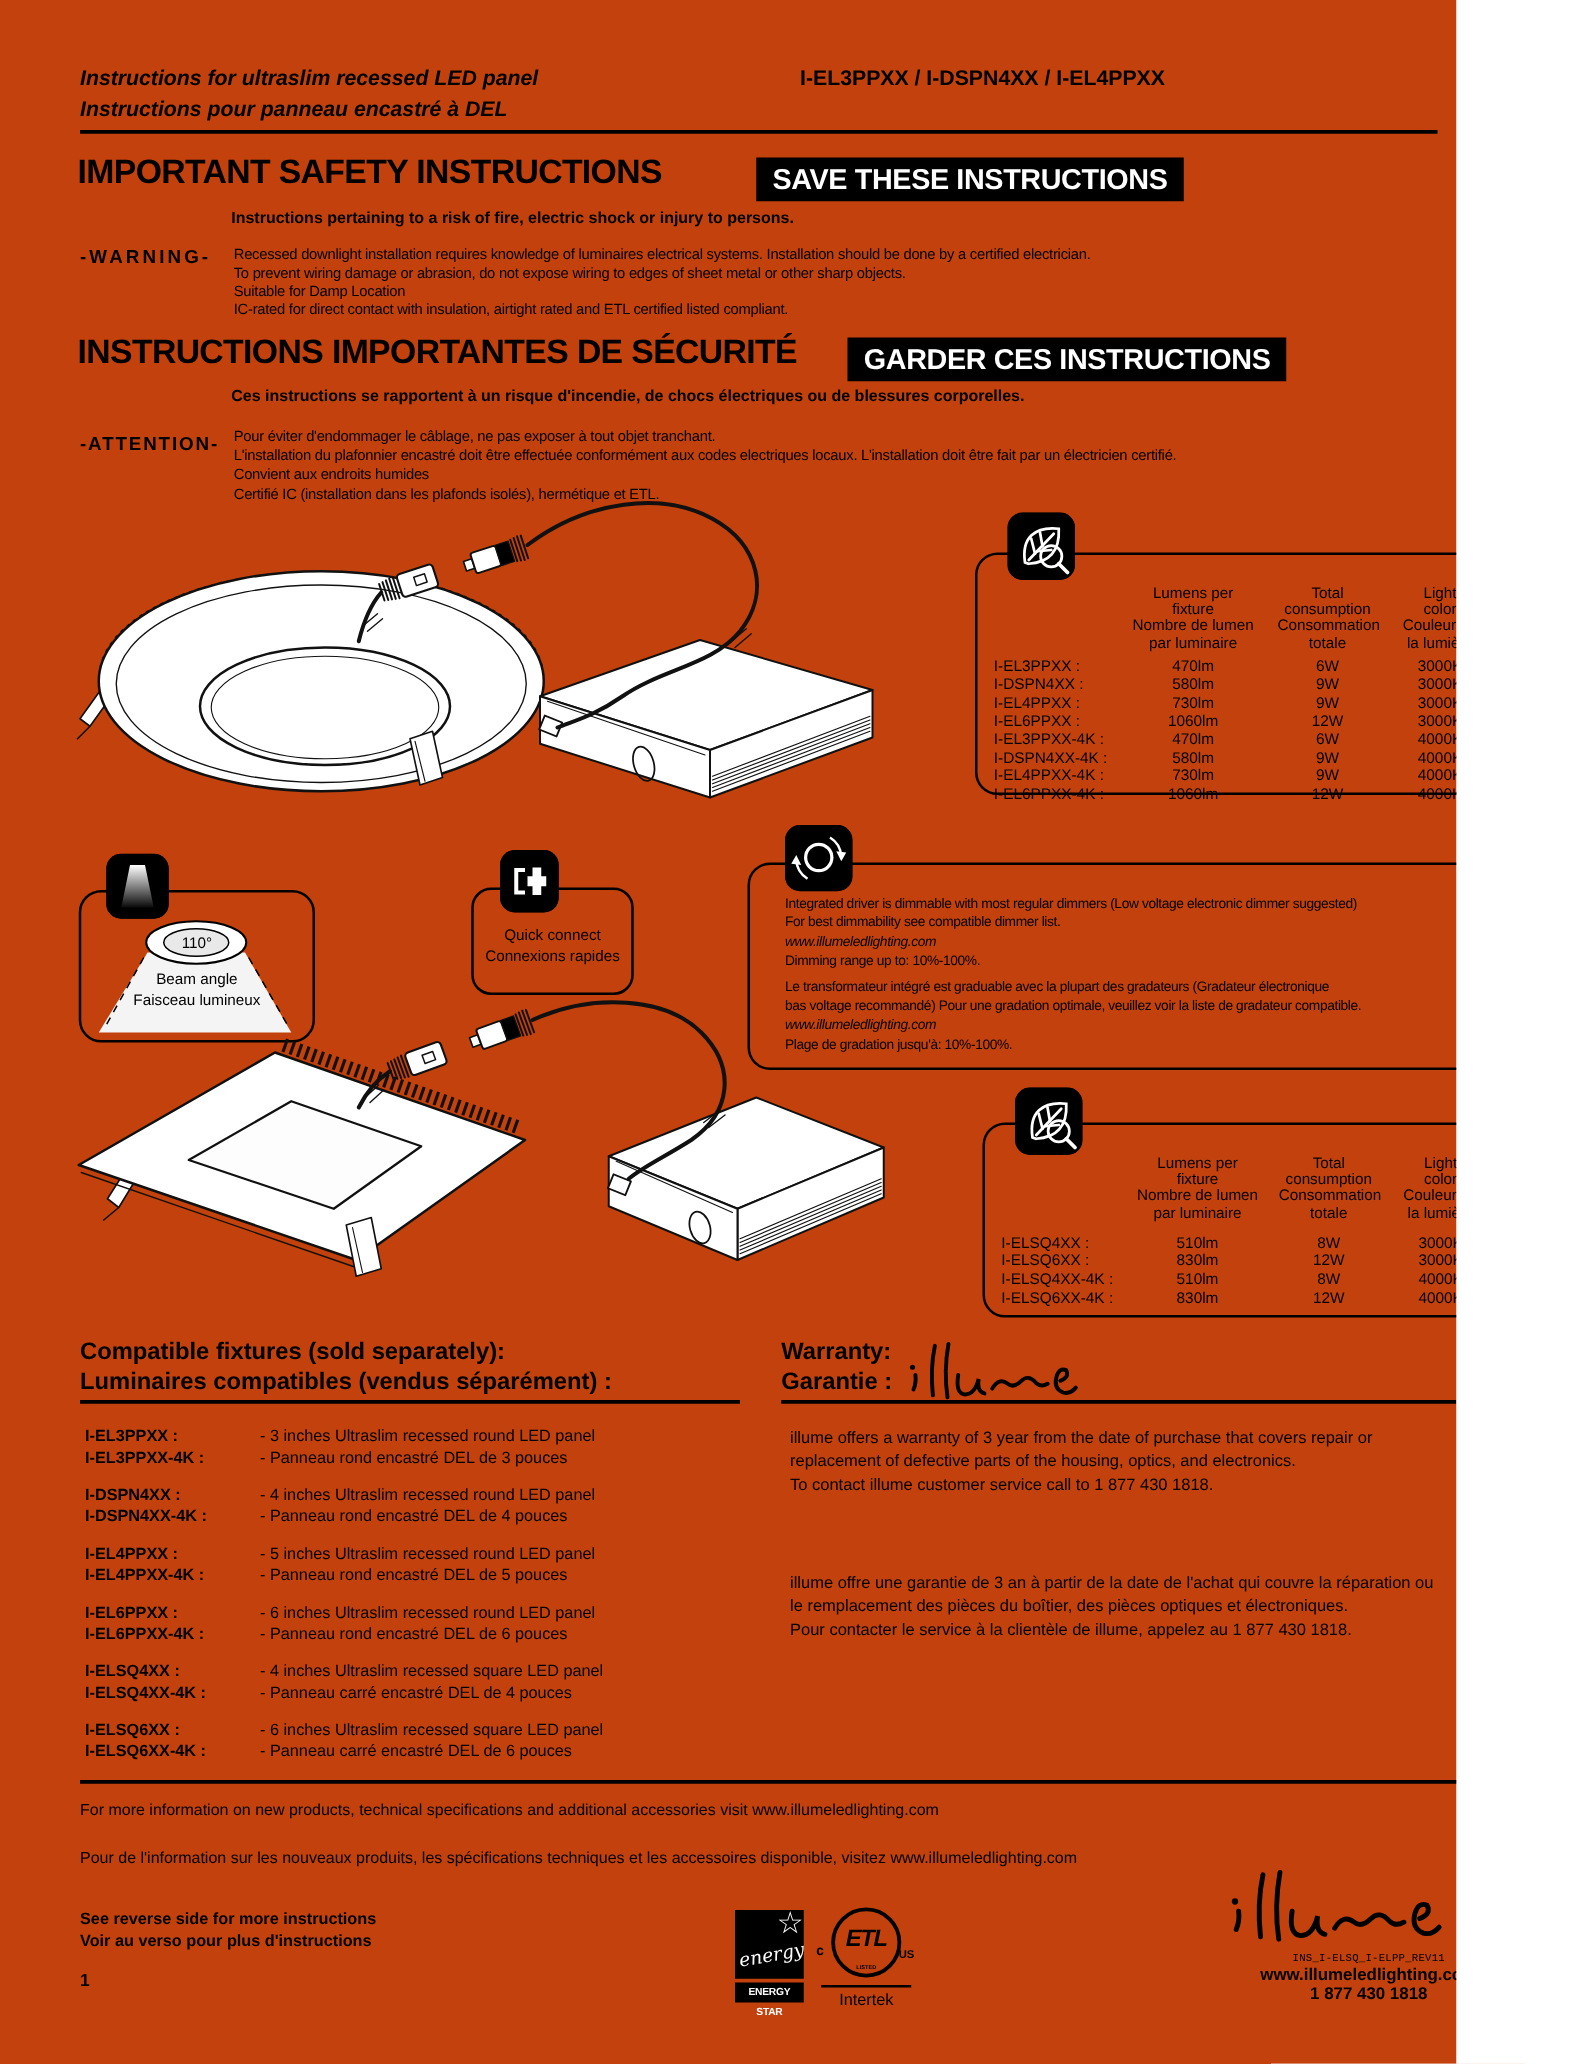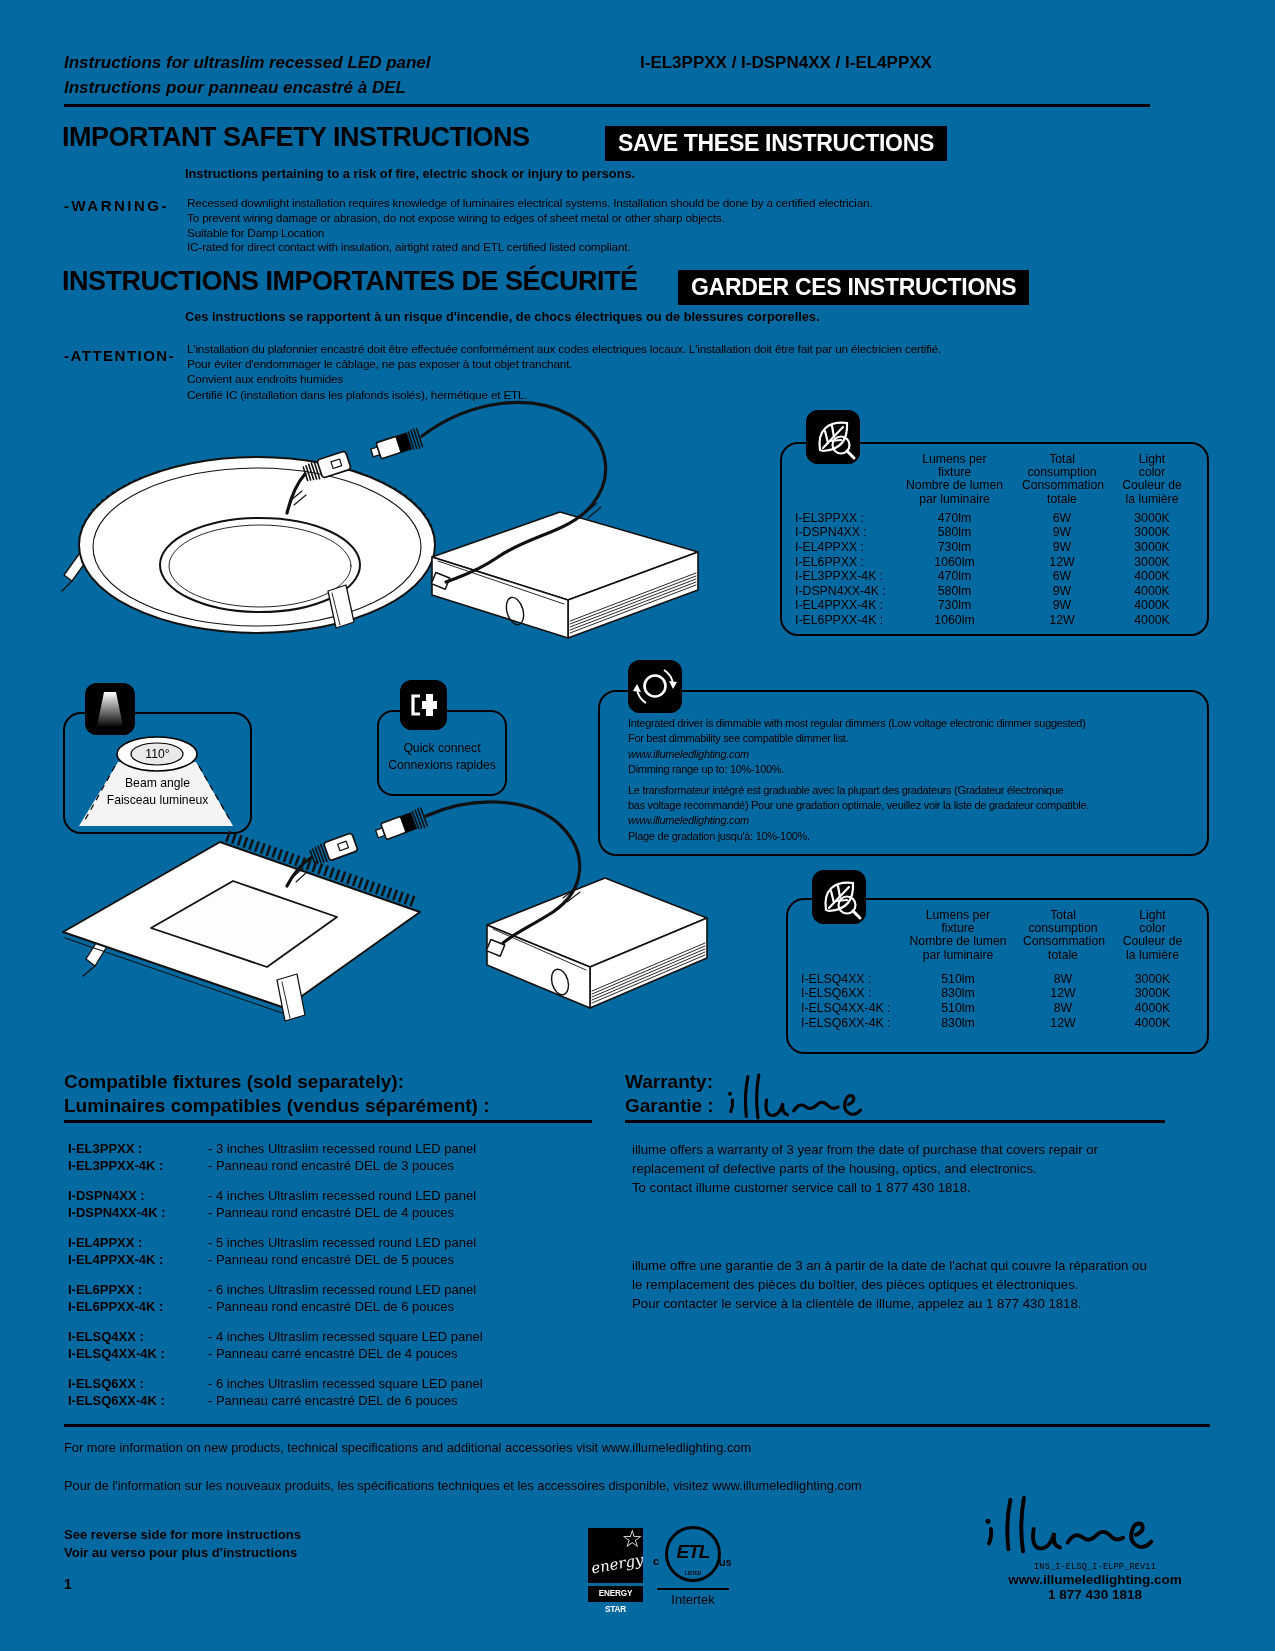--- a/index.html
+++ b/index.html
@@ -1,16 +1,16 @@
 <!DOCTYPE html>
 <html><head>
 <meta charset="utf-8">
 <style>
   html,body{margin:0;padding:0;background:#fff;}
-  .page{position:relative;width:1275px;height:1651px;background:#0369a1;color:#000;
+  .page{position:relative;width:1165px;height:1651px;background:#c2410c;color:#000;
         font-family:"Liberation Sans","DejaVu Sans",sans-serif;overflow:hidden;}
   .abs{position:absolute;}
   .i{font-style:italic;}
   .pre{white-space:pre-line;}
   
   .hdr-left{left:64px;top:50px;font-size:17px;font-weight:bold;font-style:italic;line-height:25px;}
   .hdr-right{left:640px;top:50px;width:510px;text-align:left;font-size:17px;font-weight:bold;line-height:25px;}
   .rule1{left:64px;top:104px;width:1086px;height:3px;background:#000;}
   
   .h-en{left:62px;top:122px;font-size:27px;font-weight:bold;letter-spacing:-0.5px;}
@@ -33,21 +33,21 @@
   .box{position:absolute;border:2.2px solid #000;border-radius:18px;background:transparent;}
   .iconbadge{position:absolute;background:#000;border-radius:12px;}
   
   .round-box{left:780px;top:442px;width:425px;height:190px;}
   .leaf1{left:806px;top:410px;}
   .square-box{left:786px;top:898px;width:419px;height:152px;}
   .leaf2{left:812px;top:870px;}
   .spec-head,.spec-rows{display:grid;}
   .round-grid{grid-template-columns:105px 135px 80px 100px;}
   .square-grid{grid-template-columns:105px 130px 80px 99px;}
-  .spec-head{padding-top:9px;}
+  .spec-head{padding-top:24px;}
   .spec-head div{font-size:12.2px;line-height:13.2px;text-align:center;}
   .spec-rows{margin-top:5px;}
   .spec-rows div{font-size:12.3px;line-height:14.6px;text-align:center;}
   .spec-rows .cm{text-align:left;padding-left:13px;}
   .square-box .spec-rows{margin-top:10px;}
   
   .beam-box{left:63px;top:712px;width:185px;height:118px;}
   .beam-icon{left:85px;top:683px;}
   .beam-txt{position:absolute;left:0;right:0;text-align:center;font-size:12.2px;}
   .qc-box{left:377px;top:710px;width:126px;height:82px;border-radius:16px;}
@@ -127,22 +127,22 @@
     <div>To prevent wiring damage or abrasion, do not expose wiring to edges of sheet metal or other sharp objects.</div>
     <div>Suitable for Damp Location</div>
     <div>IC-rated for direct contact with insulation, airtight rated and ETL certified listed compliant.</div>
   </div>
 
   <div class="abs h-fr">INSTRUCTIONS IMPORTANTES DE SÉCURITÉ</div>
   <div class="abs badge badge-fr">GARDER CES INSTRUCTIONS</div>
   <div class="abs intro intro-fr">Ces instructions se rapportent à un risque d'incendie, de chocs électriques ou de blessures corporelles.</div>
   <div class="abs warnlbl att-label">-ATTENTION-</div>
   <div class="abs smalllines att-lines">
+    <div>Pour éviter d'endommager le câblage, ne pas exposer à tout objet tranchant.</div>
     <div>L'installation du plafonnier encastré doit être effectuée conformément aux codes electriques locaux. L'installation doit être fait par un électricien certifié.</div>
-    <div>Pour éviter d'endommager le câblage, ne pas exposer à tout objet tranchant.</div>
     <div>Convient aux endroits humides</div>
     <div>Certifié IC (installation dans les plafonds isolés), hermétique et ETL.</div>
   </div>
 
   <svg class="abs" style="left:60px;top:385px;" width="690" height="275" viewBox="0 0 690 275">
     <g stroke="#111" fill="none" stroke-width="1.6" stroke-linejoin="round" stroke-linecap="round">
 
       <path d="M 45 150 L 12 196 L 4 190 L 37 144 Z" fill="#fff" stroke-width="1.3"></path>
       <path d="M 12 196 L 2 206" stroke-width="1.3"></path>
 

